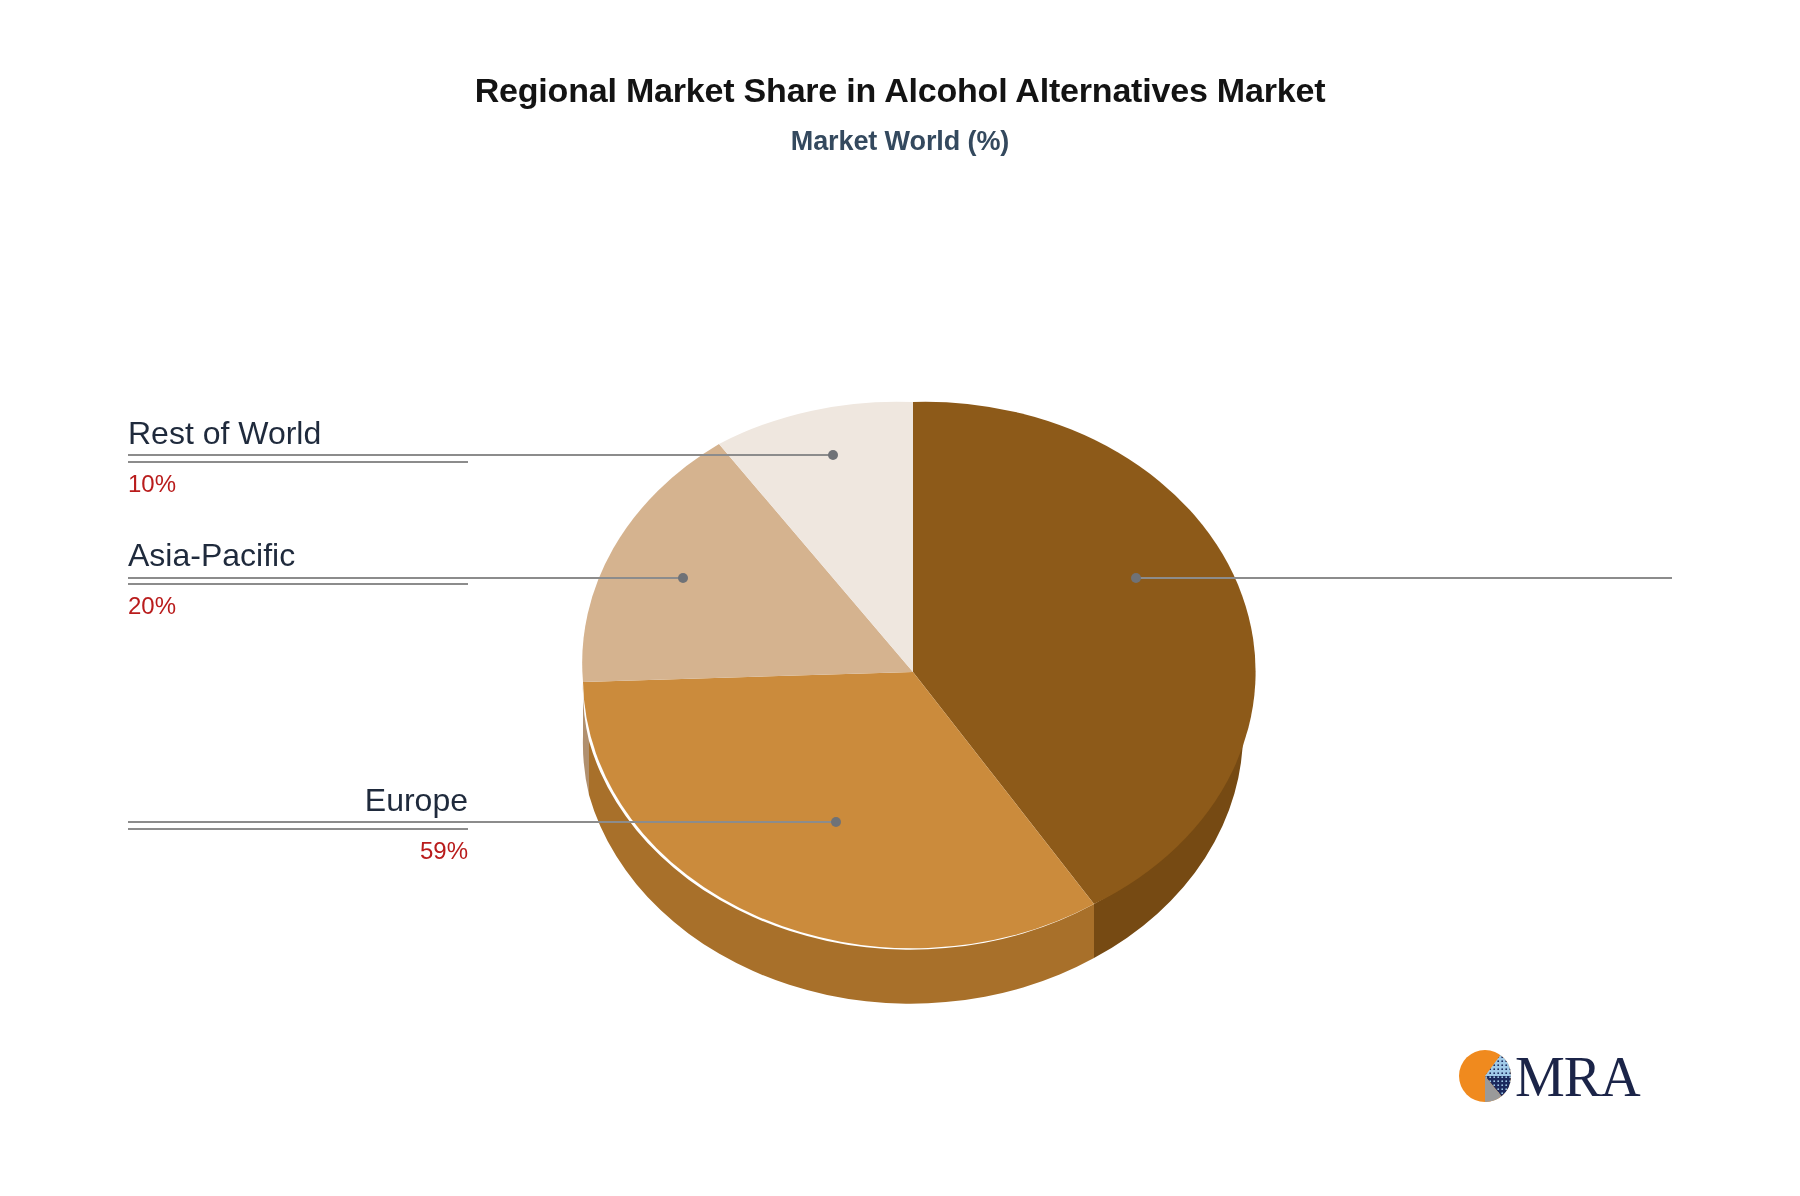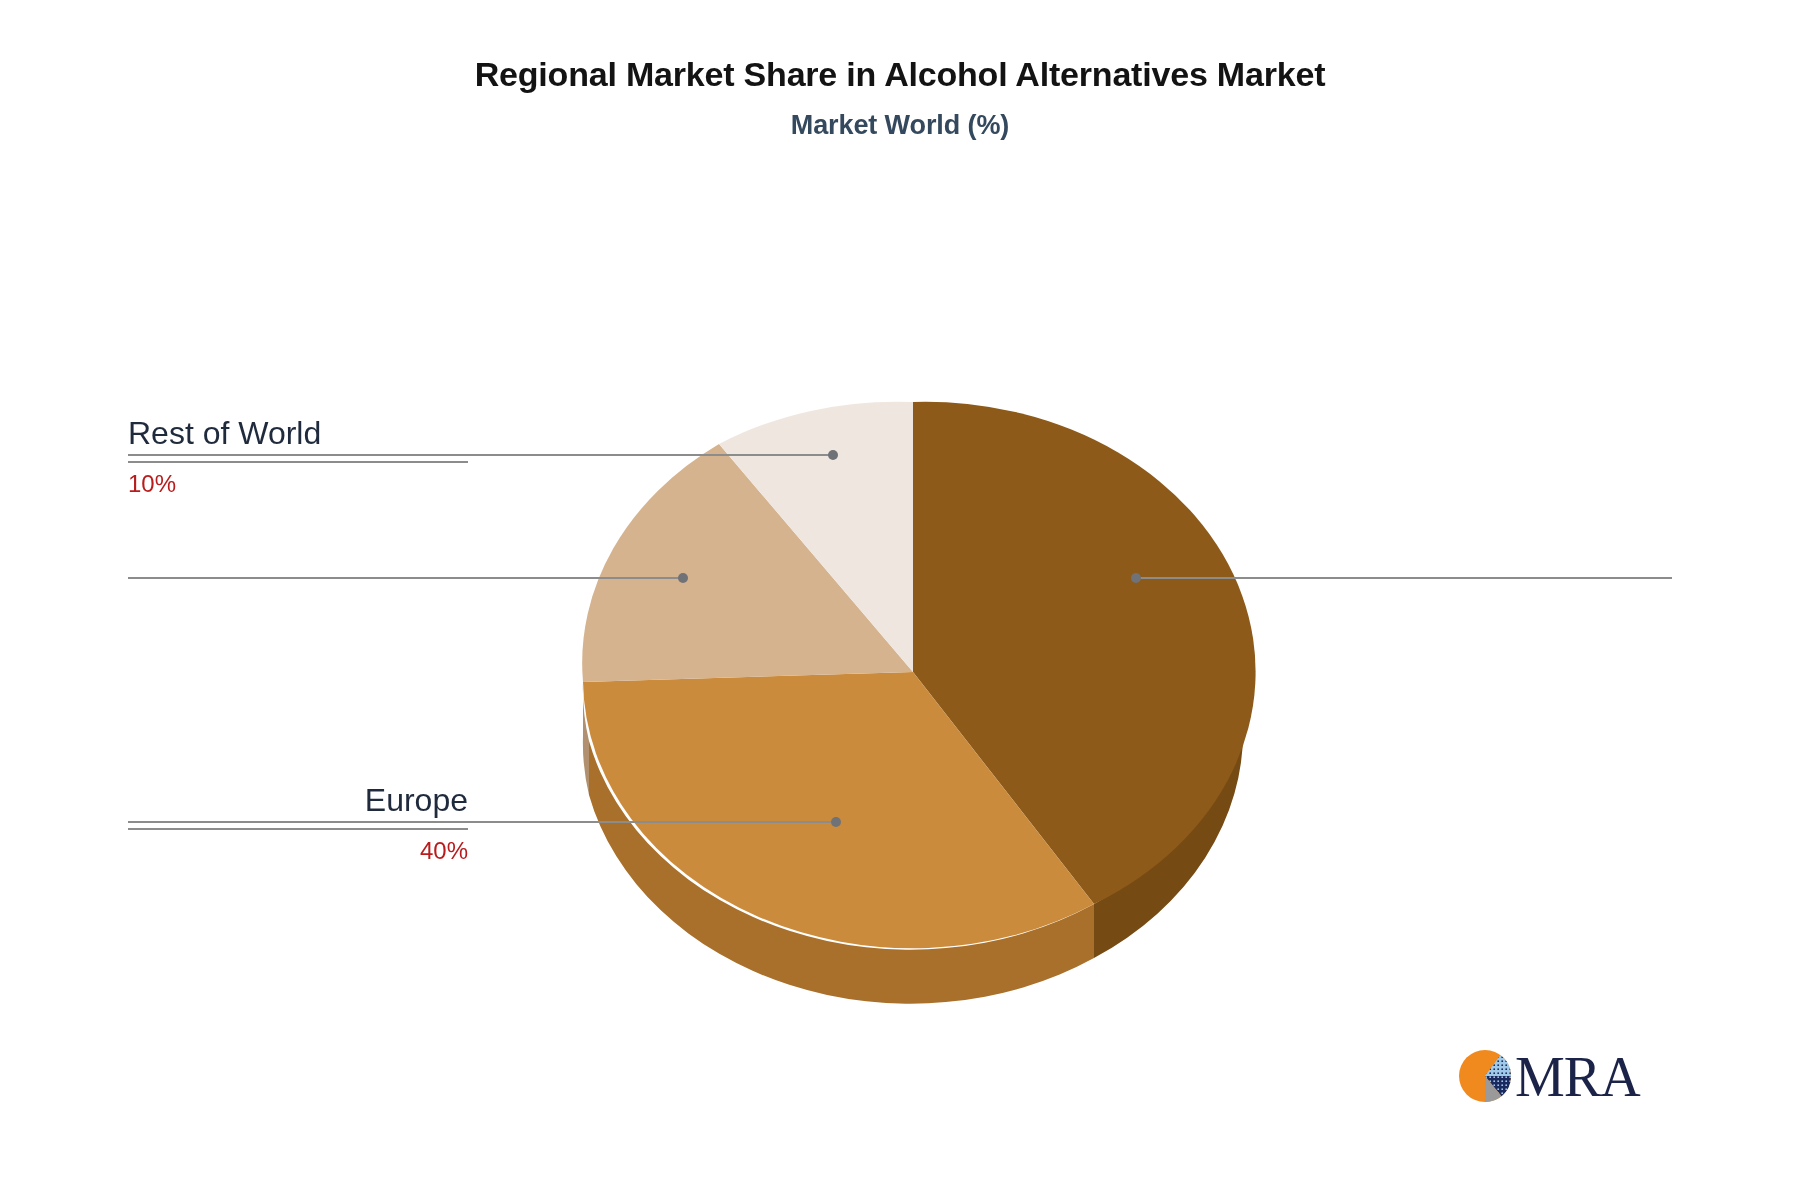--- a/index.html
+++ b/index.html
@@ -16,21 +16,21 @@
   }
   #chart-root {
     position: absolute;
     inset: 0;
     background: #ffffff;
   }
   .titles {
     position: absolute;
     top: 0; left: 0; right: 0;
     text-align: center;
-    padding-top: 56px;
+    padding-top: 72px;
   }
   #chart-title {
     font-size: 34px;
     font-weight: bold;
     color: #131313;
     letter-spacing: -0.2px;
     line-height: 1.1;
     margin: 0;
   }
   #chart-subtitle {
@@ -160,25 +160,30 @@
       <circle cx="1136" cy="578" r="5" fill="#6f7277"></circle>
     </g>
   </svg>
 
   <div class="callout left" id="callout-row">
     <div class="cat">Rest of World</div>
     <div class="rule"></div>
     <div class="val">10%</div>
   </div>
 
+  <div class="callout left" id="callout-apac">
+    <div class="cat">Asia-Pacific</div>
+    <div class="rule"></div>
+    <div class="val">20%</div>
+  </div>
 
   <div class="callout left" id="callout-europe">
     <div class="cat">Europe</div>
     <div class="rule"></div>
-    <div class="val">40%</div>
+    <div class="val">59%</div>
   </div>
 
 
   <div id="logo">
     <svg viewBox="0 0 200 72" width="200" height="72">
       <defs>
         <pattern id="dots" width="4" height="4" patternUnits="userSpaceOnUse">
           <rect width="4" height="4" fill="#9fc9e8"></rect>
           <circle cx="1.2" cy="1.2" r="0.9" fill="#1b2a5e"></circle>
         </pattern>

